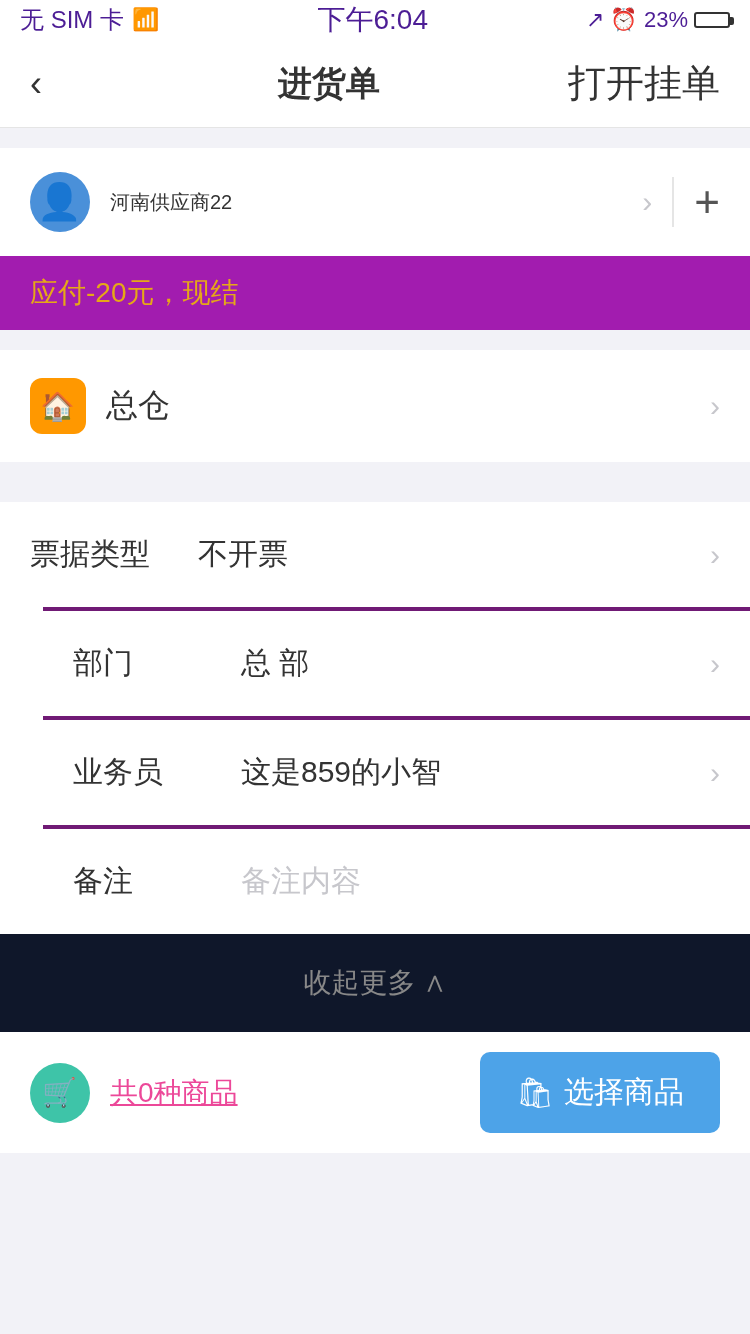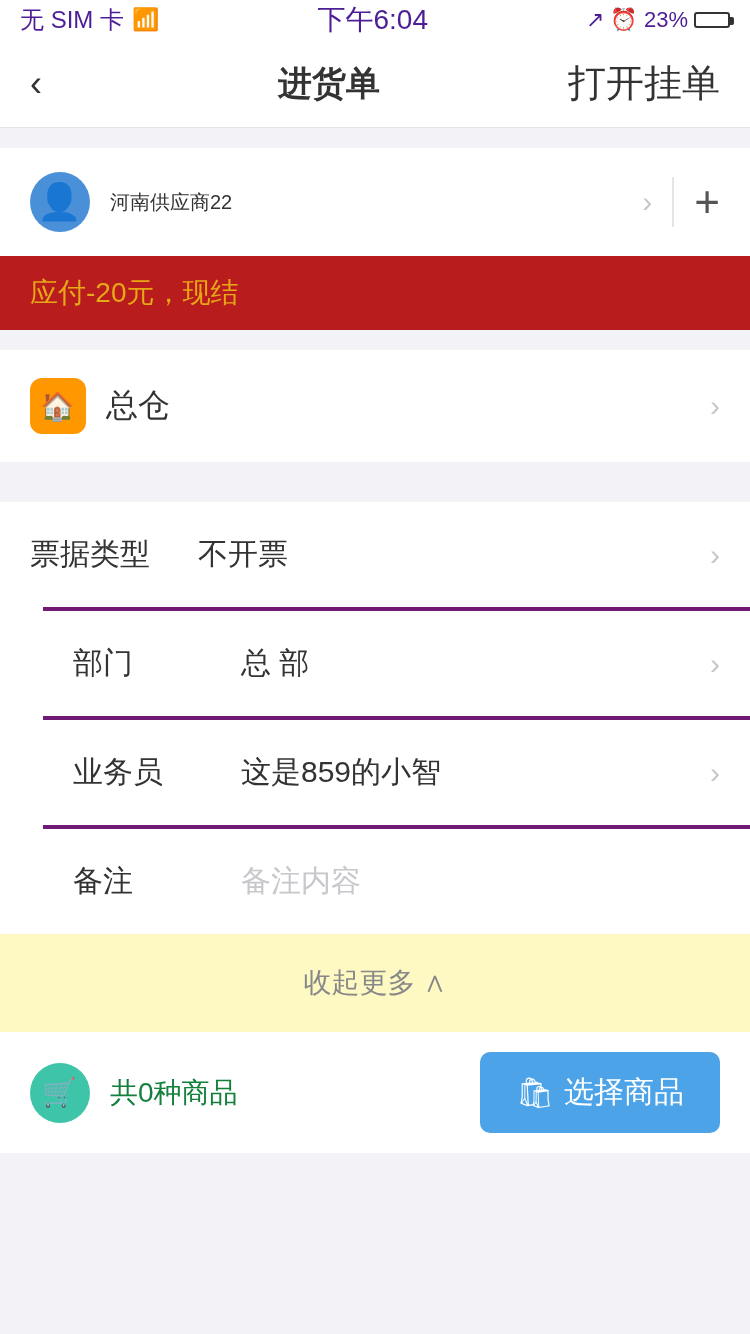--- a/index.html
+++ b/index.html
@@ -117,21 +117,21 @@
       margin: 0 20px;
     }
     .add-btn {
       font-size: 44px;
       color: #555;
       line-height: 1;
     }
 
     
     .payment-notice {
-      background: #b91c1c;
+      background: #a21caf;
       padding: 18px 30px;
       font-size: 28px;
       color: #e6a817;
     }
 
     
     .warehouse-row {
       display: flex;
       align-items: center;
       padding: 28px 30px;
@@ -184,21 +184,21 @@
     .form-value.placeholder {
       color: #c7c7cc;
     }
 
     
     .collapse-row {
       display: flex;
       align-items: center;
       justify-content: center;
       padding: 30px;
-      background: #fef9c3;
+      background: #0f172a;
       font-size: 28px;
       color: #888;
       gap: 8px;
     }
 
     
     .bottom-bar {
       width: 750px;
       background: #fff;
       display: flex;
@@ -211,21 +211,22 @@
       width: 60px; height: 60px;
       border-radius: 30px;
       background: #3ec4a8;
       display: flex; align-items: center; justify-content: center;
       flex-shrink: 0;
       font-size: 28px;
     }
     .goods-count {
       flex: 1;
       font-size: 28px;
-      color: #15803d;
+      color: #ec4899;
+      text-decoration: underline;
     }
     .select-btn {
       background: #4da3e8;
       color: #fff;
       font-size: 30px;
       padding: 20px 36px;
       border-radius: 10px;
       display: flex;
       align-items: center;
       gap: 10px;

